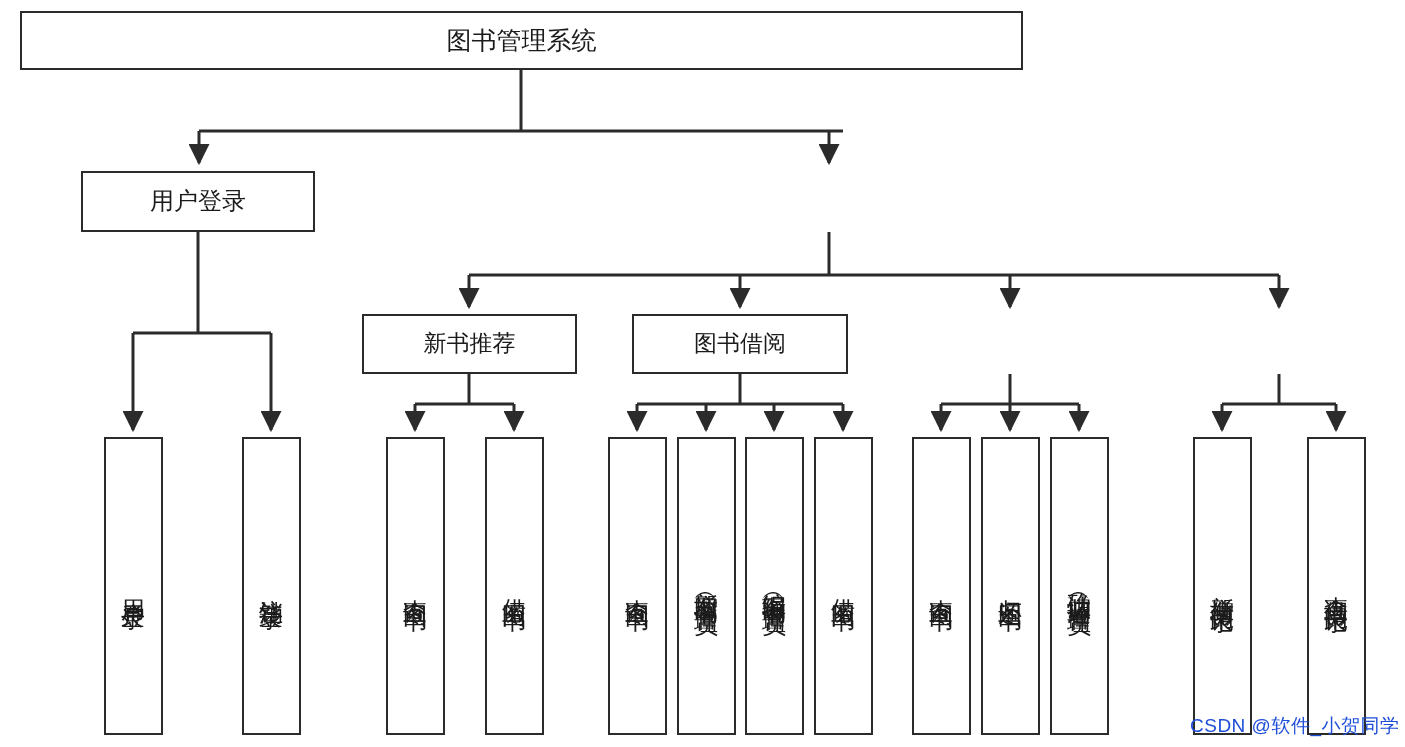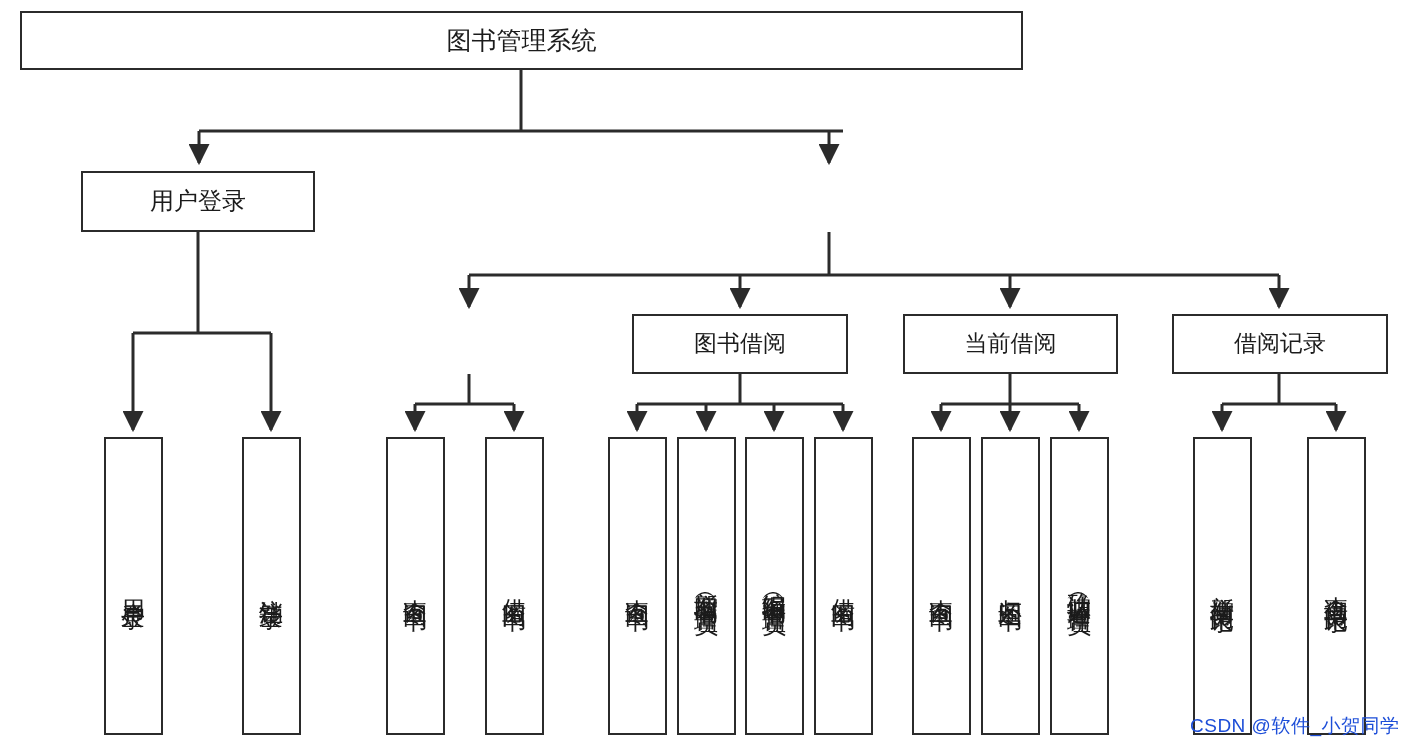--- a/index.html
+++ b/index.html
@@ -120,28 +120,25 @@
   </svg>
 
   <div class="node node-root" style="left:20px; top:11px; width:1003px; height:59px;">
     <span class="label">图书管理系统</span>
   </div>
 
   <div class="node node-l1" style="left:81px; top:171px; width:234px; height:61px;">
     <span class="label">用户登录</span>
   </div>
 
+  <div class="node node-l2" style="left:362px; top:314px; width:215px; height:60px;">
+    <span class="label">新书推荐</span>
+  </div>
   <div class="node node-l2" style="left:632px; top:314px; width:216px; height:60px;">
     <span class="label">图书借阅</span>
-  </div>
-  <div class="node node-l2" style="left:903px; top:314px; width:215px; height:60px;">
-    <span class="label">当前借阅</span>
-  </div>
-  <div class="node node-l2" style="left:1172px; top:314px; width:216px; height:60px;">
-    <span class="label">借阅记录</span>
   </div>
 
   <div class="node node-leaf" style="left:104px; top:437px; width:59px; height:298px;">
     <span class="label">用户登录</span>
   </div>
   <div class="node node-leaf" style="left:242px; top:437px; width:59px; height:298px;">
     <span class="label">注销登录</span>
   </div>
 
   <div class="node node-leaf" style="left:386px; top:437px; width:59px; height:298px;">

